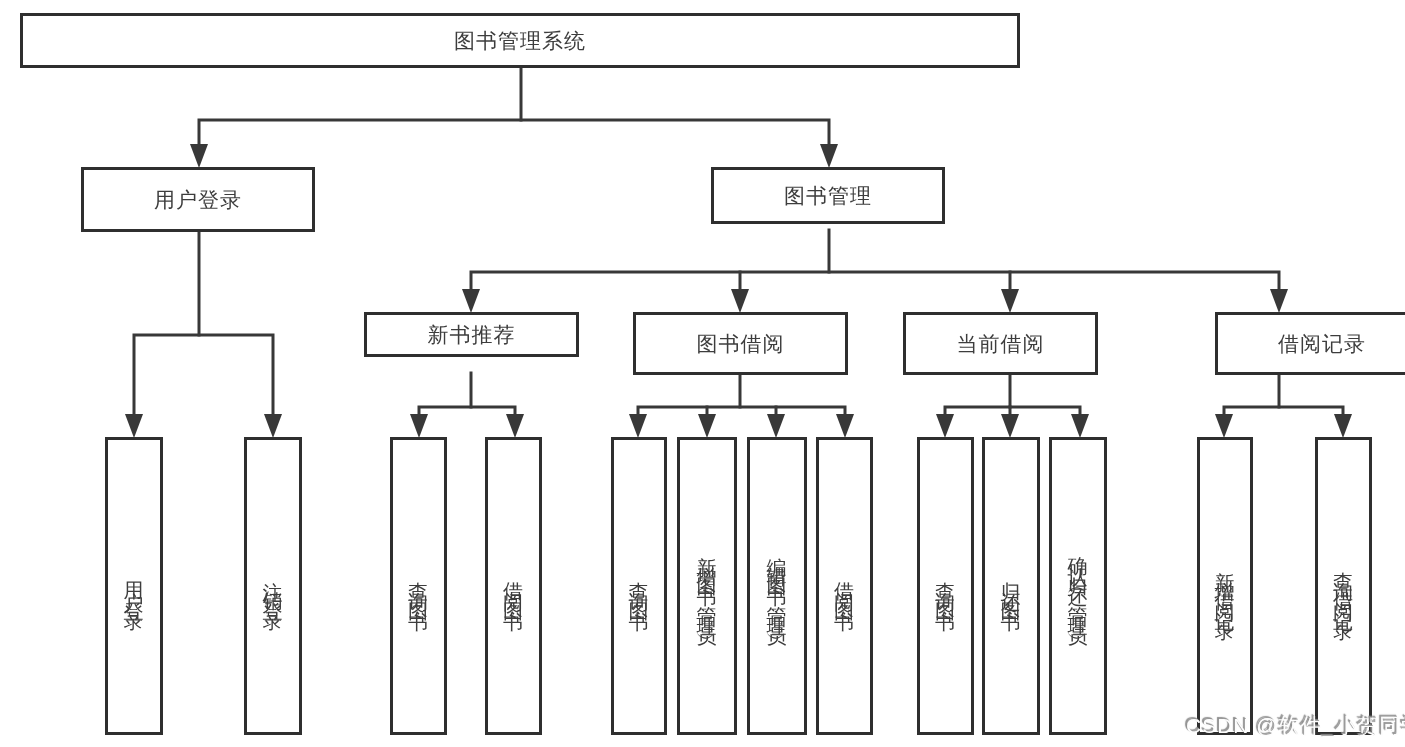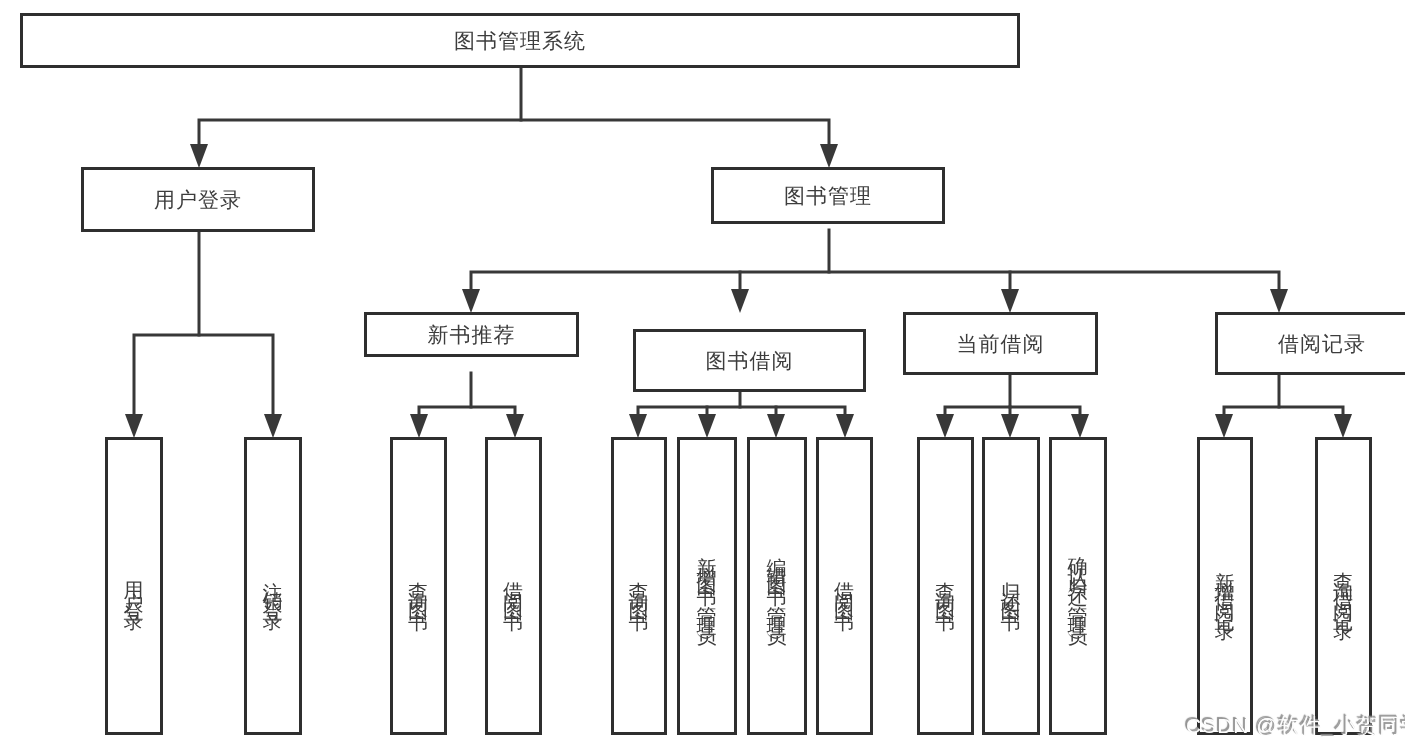--- a/index.html
+++ b/index.html
@@ -37,21 +37,21 @@
     font-size: 20px;
     letter-spacing: 10px;
     line-height: 1.1;
     padding: 6px 0;
   }
   
   .n-root  { left: 20px;   top: 13px;  width: 1000px; height: 55px; }
   .n-login { left: 81px;   top: 167px; width: 234px;  height: 65px; }
   .n-mgmt  { left: 711px;  top: 167px; width: 234px;  height: 57px; }
   .n-rec   { left: 364px;  top: 312px; width: 215px;  height: 45px; }
-  .n-bor   { left: 633px;  top: 312px; width: 233px;  height: 63px; margin-top: 17px; }
+  .n-bor   { left: 633px;  top: 312px; width: 215px;  height: 63px; }
   .n-cur   { left: 903px;  top: 312px; width: 195px;  height: 63px; }
   .n-hist  { left: 1172px; top: 312px; width: 214px;  height: 63px; margin-left: 43px; }
   
   .lf { top: 437px; height: 298px; }
   .l-a1 { left: 105px;  width: 58px; }
   .l-a2 { left: 244px;  width: 58px; }
   .l-b1 { left: 390px;  width: 57px; }
   .l-b2 { left: 485px;  width: 57px; }
   .l-c1 { left: 611px;  width: 56px; }
   .l-c2 { left: 677px;  width: 60px; }

